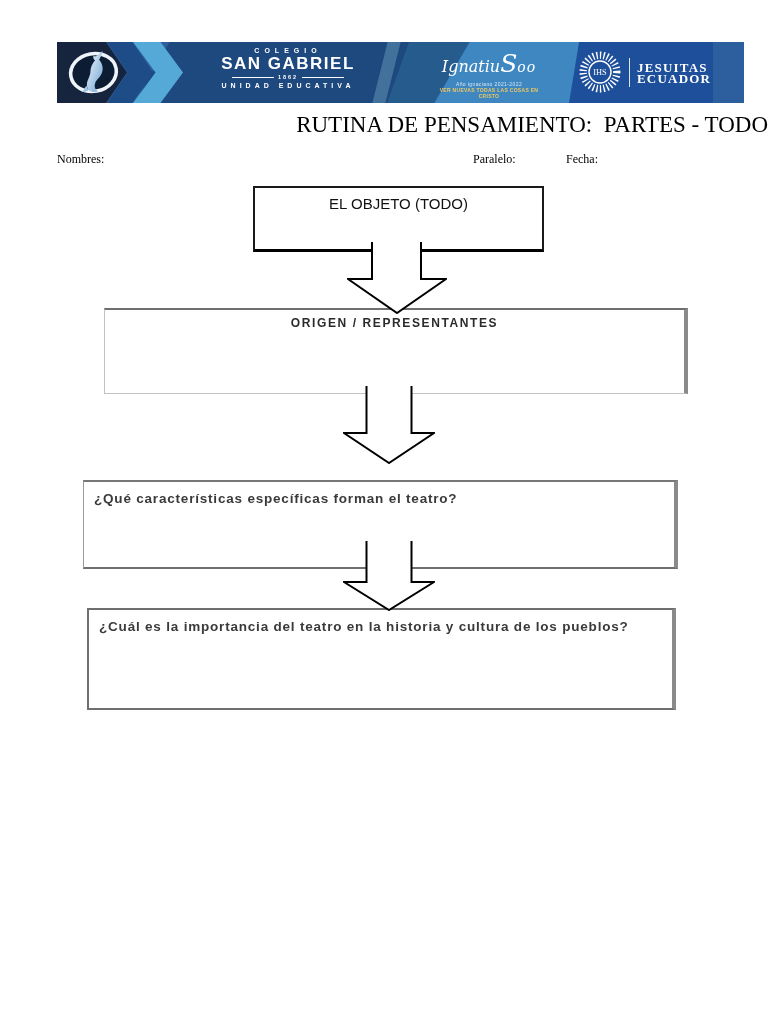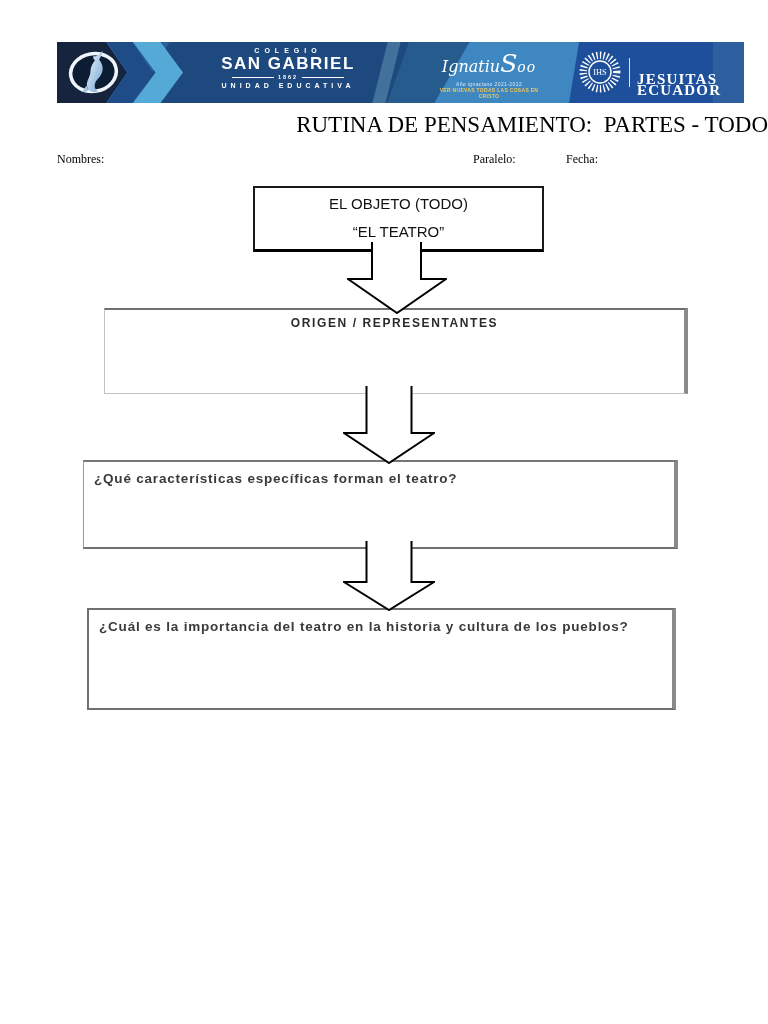--- a/index.html
+++ b/index.html
@@ -32,41 +32,41 @@
   .ignatius{position:absolute;left:372px;top:9px;width:120px;text-align:center;color:#fff;z-index:4;}
   .ig-word{font-family:"DejaVu Serif",serif;font-style:italic;line-height:26px;white-space:nowrap;}
   .ig-a{font-size:16px;}
   .ig-b{font-size:25px;}
   .ig-c{font-size:14px;letter-spacing:1px;}
   .ig-cap1{font-size:5px;color:#d8e8f6;letter-spacing:.4px;margin-top:1px;font-family:"Liberation Sans",sans-serif;}
   .ig-cap2{font-size:5px;color:#f0c75e;letter-spacing:.3px;font-weight:700;font-family:"Liberation Sans",sans-serif;}
 
   .ihs{position:absolute;left:522px;top:9px;width:42px;height:42px;z-index:4;}
   .jes-divider{position:absolute;left:572px;top:16px;width:1px;height:29px;background:rgba(255,255,255,.85);z-index:4;}
-  .jes-text{position:absolute;left:580px;top:32px;color:#fff;font-family:"Liberation Serif",serif;
-            font-size:15px;font-weight:700;letter-spacing:1.2px;line-height:11px;z-index:4;}
+  .jes-text{position:absolute;left:580px;top:20px;color:#fff;font-family:"Liberation Serif",serif;
+            font-size:13px;font-weight:700;letter-spacing:1.2px;line-height:11px;z-index:4;}
 
   
   .doc-title{position:absolute;left:0;right:0;top:112px;text-align:right;font-size:23px;color:#000;
              white-space:pre;font-weight:400;}
   .field-label{position:absolute;top:152px;font-size:12px;color:#000;}
   .f-nombres{left:57px;} .f-paralelo{left:473px;} .f-fecha{left:566px;}
 
   .box{position:absolute;box-sizing:border-box;background:#fff;z-index:1;}
   .box1{left:253px;top:186px;width:291px;height:66px;border:2px solid #1a1a1a;border-bottom:3px solid #000;
         text-align:center;font-family:"Liberation Sans",sans-serif;font-size:15px;color:#111;}
   .box1 .l1{margin-top:7px;}
   .box1 .l2{margin-top:11px;}
 
   .box2{left:104px;top:308px;width:584px;height:86px;border:1px solid #c2c2c2;border-top:2px solid #6f6f6f;
         border-right:4px solid #8a8a8a;}
   .box2-label{margin-top:6px;text-align:center;font-family:"Liberation Sans",sans-serif;font-size:12px;
               font-weight:700;letter-spacing:1.6px;color:#2b2b2b;}
 
-  .box3{left:83px;top:460px;width:595px;height:89px;border:1px solid #9a9a9a;border-top:2px solid #777;
+  .box3{left:83px;top:480px;width:595px;height:89px;border:1px solid #9a9a9a;border-top:2px solid #777;
         border-right:4px solid #8a8a8a;border-bottom:2px solid #6f6f6f;}
   .box4{left:87px;top:608px;width:589px;height:102px;border:2px solid #6f6f6f;border-right:4px solid #8a8a8a;}
   .q-label{padding:6px 24px 0 10px;font-family:"Liberation Sans",sans-serif;font-size:13.5px;font-weight:700;
            letter-spacing:.8px;color:#3a3a3a;line-height:21px;}
 
   .arrow{position:absolute;z-index:5;}
   .a1{left:347px;top:242px;}
   .a2{left:343px;top:386px;}
   .a3{left:343px;top:541px;}
   .arrow path{fill:#ffffff;stroke:#000000;stroke-width:2;stroke-linejoin:miter;}
@@ -130,21 +130,20 @@
     </div>
   </div>
 
   <div class="doc-title">RUTINA DE PENSAMIENTO:  PARTES - TODO</div>
   <span class="field-label f-nombres">Nombres:</span>
   <span class="field-label f-paralelo">Paralelo:</span>
   <span class="field-label f-fecha">Fecha:</span>
 
   <div class="box box1">
     <div class="l1">EL OBJETO (TODO)</div>
-    <div class="l2">“EL TEATRO”</div>
   </div>
 
   <svg class="arrow a1" width="100" height="72" viewBox="0 0 100 72">
     <path d="M25,0 L25,37 L1,37 L50,71 L99,37 L74,37 L74,0"></path>
   </svg>
 
   <div class="box box2">
     <div class="box2-label">ORIGEN / REPRESENTANTES</div>
   </div>
 

